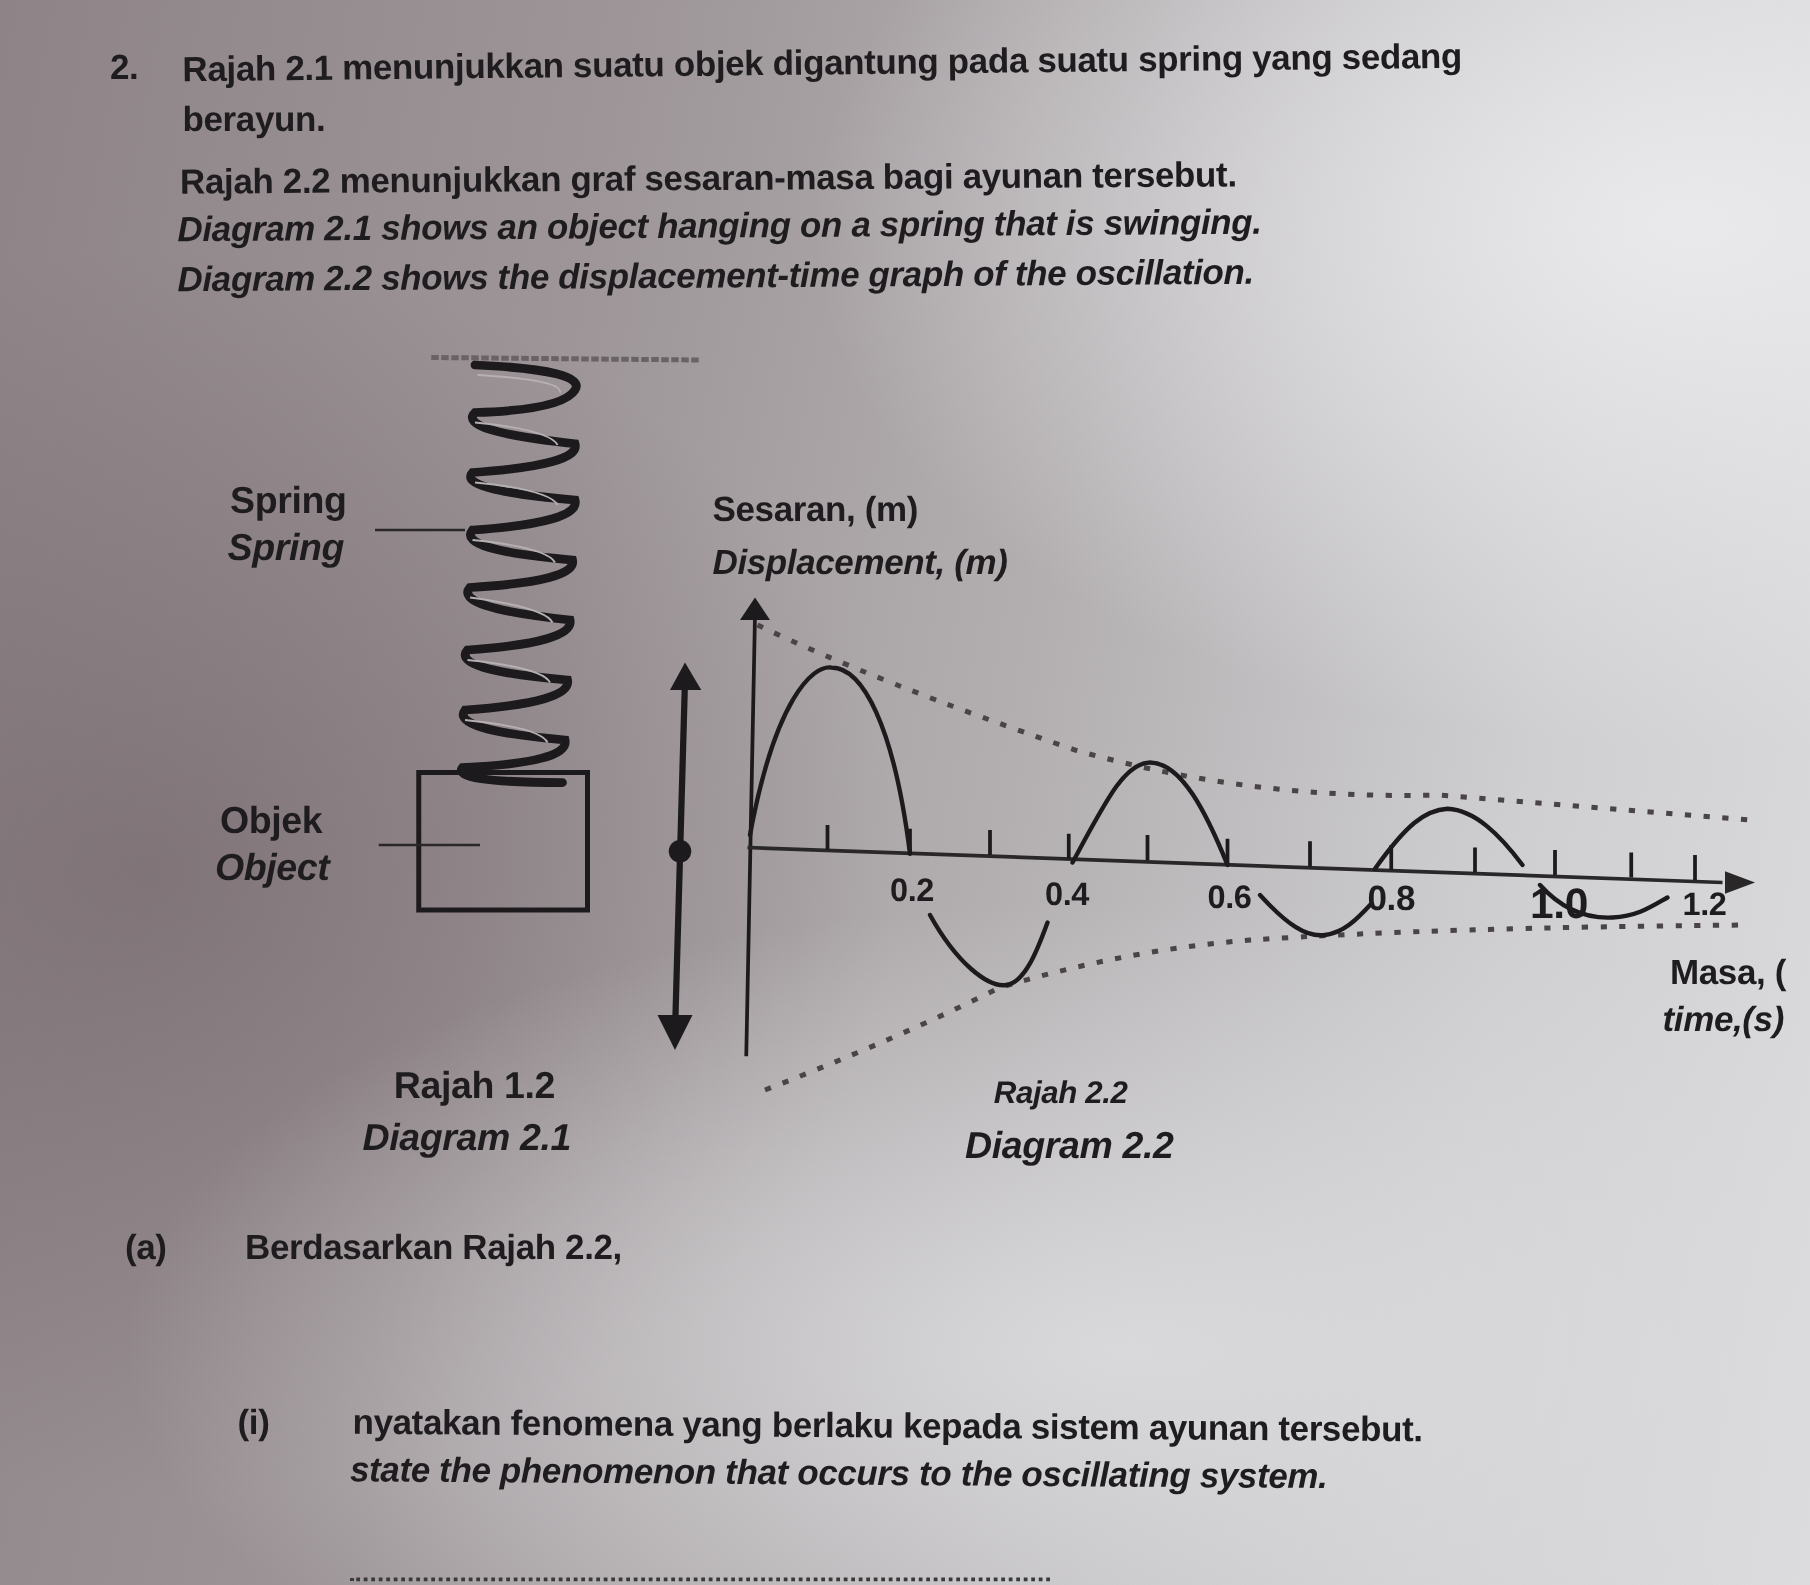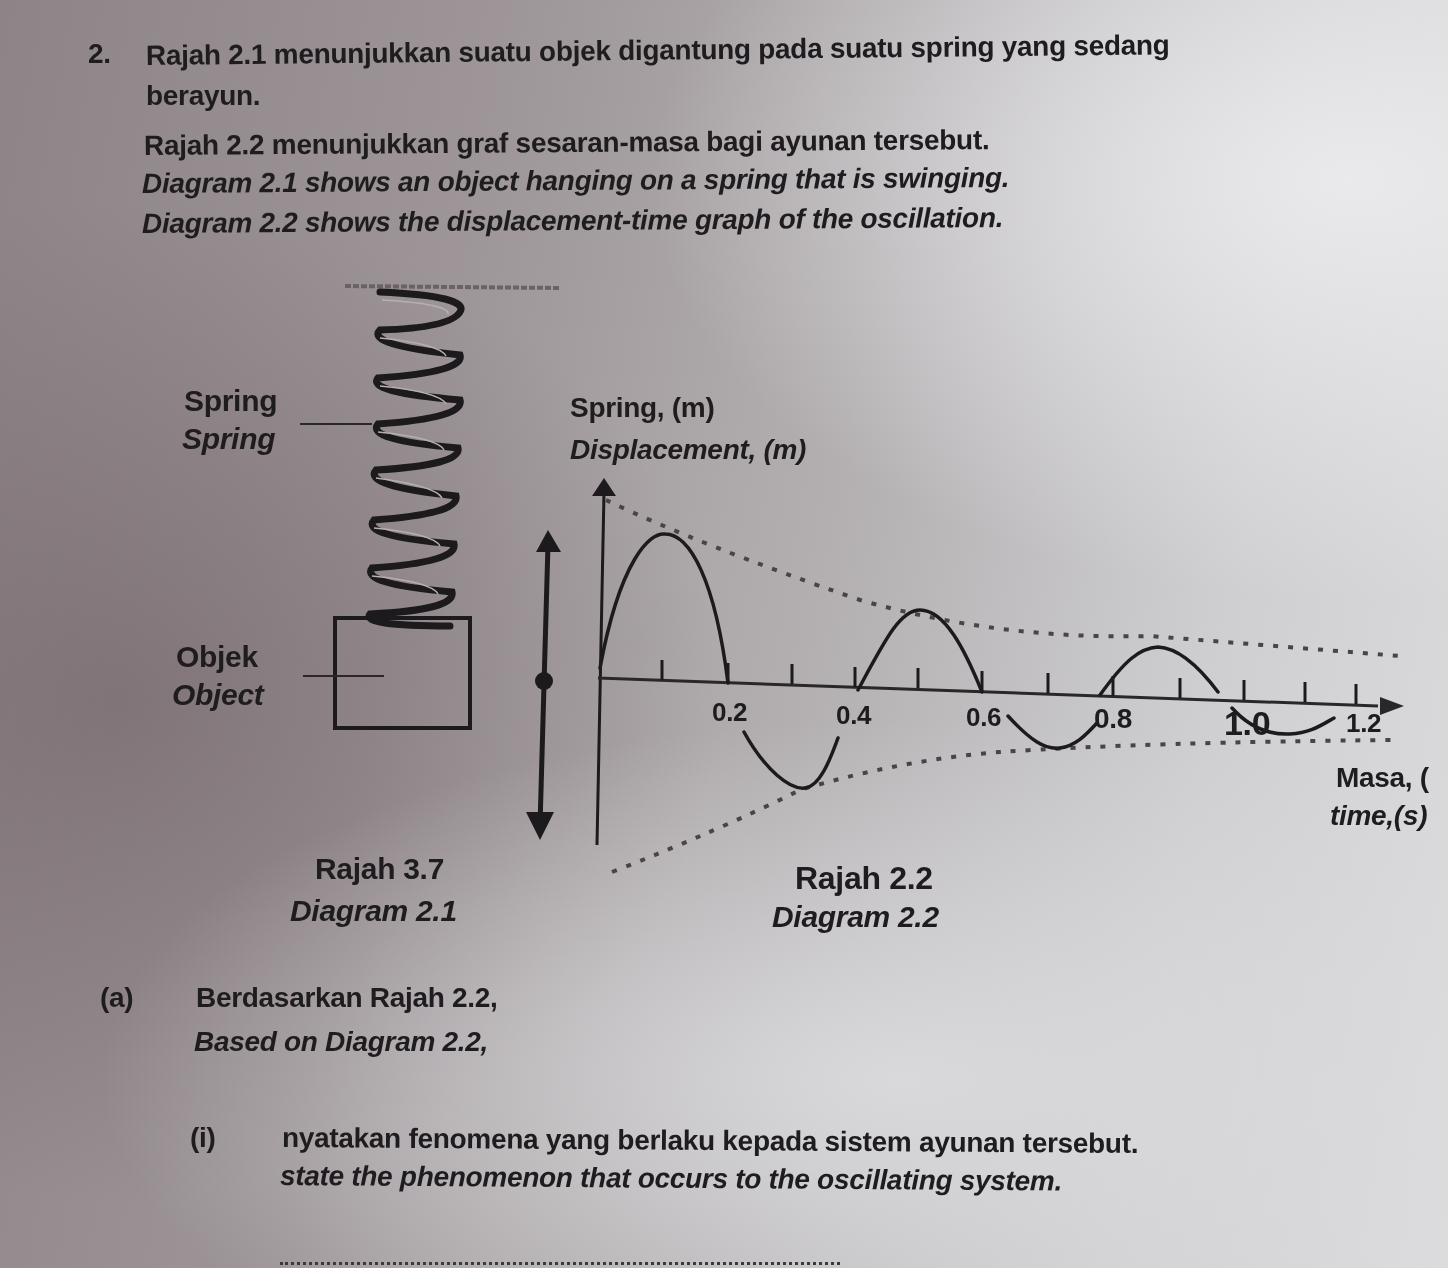--- a/index.html
+++ b/index.html
@@ -45,21 +45,21 @@
     .object-label-2 { left: 172px; top: 678px; }
 
     .y-label-1 { left: 570px; top: 392px; font-size: 28px; }
     .y-label-2 { left: 570px; top: 434px; font-size: 28px; }
 
     .x-label-1 { left: 1336px; top: 762px; font-size: 28px; }
     .x-label-2 { left: 1330px; top: 800px; font-size: 28px; }
 
     .cap-1a { left: 315px; top: 852px; font-size: 30px; }
     .cap-1b { left: 290px; top: 894px; font-size: 30px; }
-    .cap-2a { left: 795px; top: 860px; font-size: 32px; }
+    .cap-2a { left: 795px; top: 860px; font-size: 25px; font-style: italic; }
     .cap-2b { left: 772px; top: 900px; font-size: 30px; }
 
     .part-a { left: 100px; top: 982px; font-size: 28px; }
     .part-a-ms { left: 196px; top: 982px; font-size: 28px; }
     .part-a-en { left: 194px; top: 1026px; font-size: 28px; }
 
     .sub-i { left: 190px; top: 1122px; font-size: 28px; }
     .sub-i-ms { left: 282px; top: 1122px; font-size: 28px; transform: rotate(0.4deg); transform-origin: left; }
     .sub-i-en { left: 280px; top: 1160px; font-size: 28px; transform: rotate(0.4deg); transform-origin: left; }
 
@@ -166,40 +166,39 @@
            C1250 728 1270 735 1290 734
            C1310 733 1320 726 1334 718"></path>
     </g>
   </svg>
 
   <div class="txt label-md spring-label-1">Spring</div>
   <div class="txt label-md it spring-label-2">Spring</div>
   <div class="txt label-md object-label-1">Objek</div>
   <div class="txt label-md it object-label-2">Object</div>
 
-  <div class="txt y-label-1">Spring, (m)</div>
+  <div class="txt y-label-1">Sesaran, (m)</div>
   <div class="txt it y-label-2">Displacement, (m)</div>
 
   <div class="txt" style="left:712px; top:697px; font-size:26px;">0.2</div>
   <div class="txt" style="left:836px; top:700px; font-size:26px;">0.4</div>
   <div class="txt" style="left:966px; top:702px; font-size:26px;">0.6</div>
   <div class="txt" style="left:1094px; top:703px; font-size:28px;">0.8</div>
   <div class="txt" style="left:1224px; top:704px; font-size:34px;">1.0</div>
   <div class="txt" style="left:1346px; top:708px; font-size:26px;">1.2</div>
 
   <div class="txt x-label-1">Masa, (</div>
   <div class="txt it x-label-2">time,(s)</div>
 
-  <div class="txt cap-1a">Rajah 3.7</div>
+  <div class="txt cap-1a">Rajah 1.2</div>
   <div class="txt it cap-1b">Diagram 2.1</div>
   <div class="txt cap-2a">Rajah 2.2</div>
   <div class="txt it cap-2b">Diagram 2.2</div>
 
   <div class="txt part-a">(a)</div>
   <div class="txt part-a-ms">Berdasarkan Rajah 2.2,</div>
-  <div class="txt it part-a-en">Based on Diagram 2.2,</div>
 
   <div class="txt sub-i">(i)</div>
   <div class="txt sub-i-ms">nyatakan fenomena yang berlaku kepada sistem ayunan tersebut.</div>
   <div class="txt it sub-i-en">state the phenomenon that occurs to the oscillating system.</div>
 
   <div class="answer-line"></div>
 </div>
 
 </body></html>

